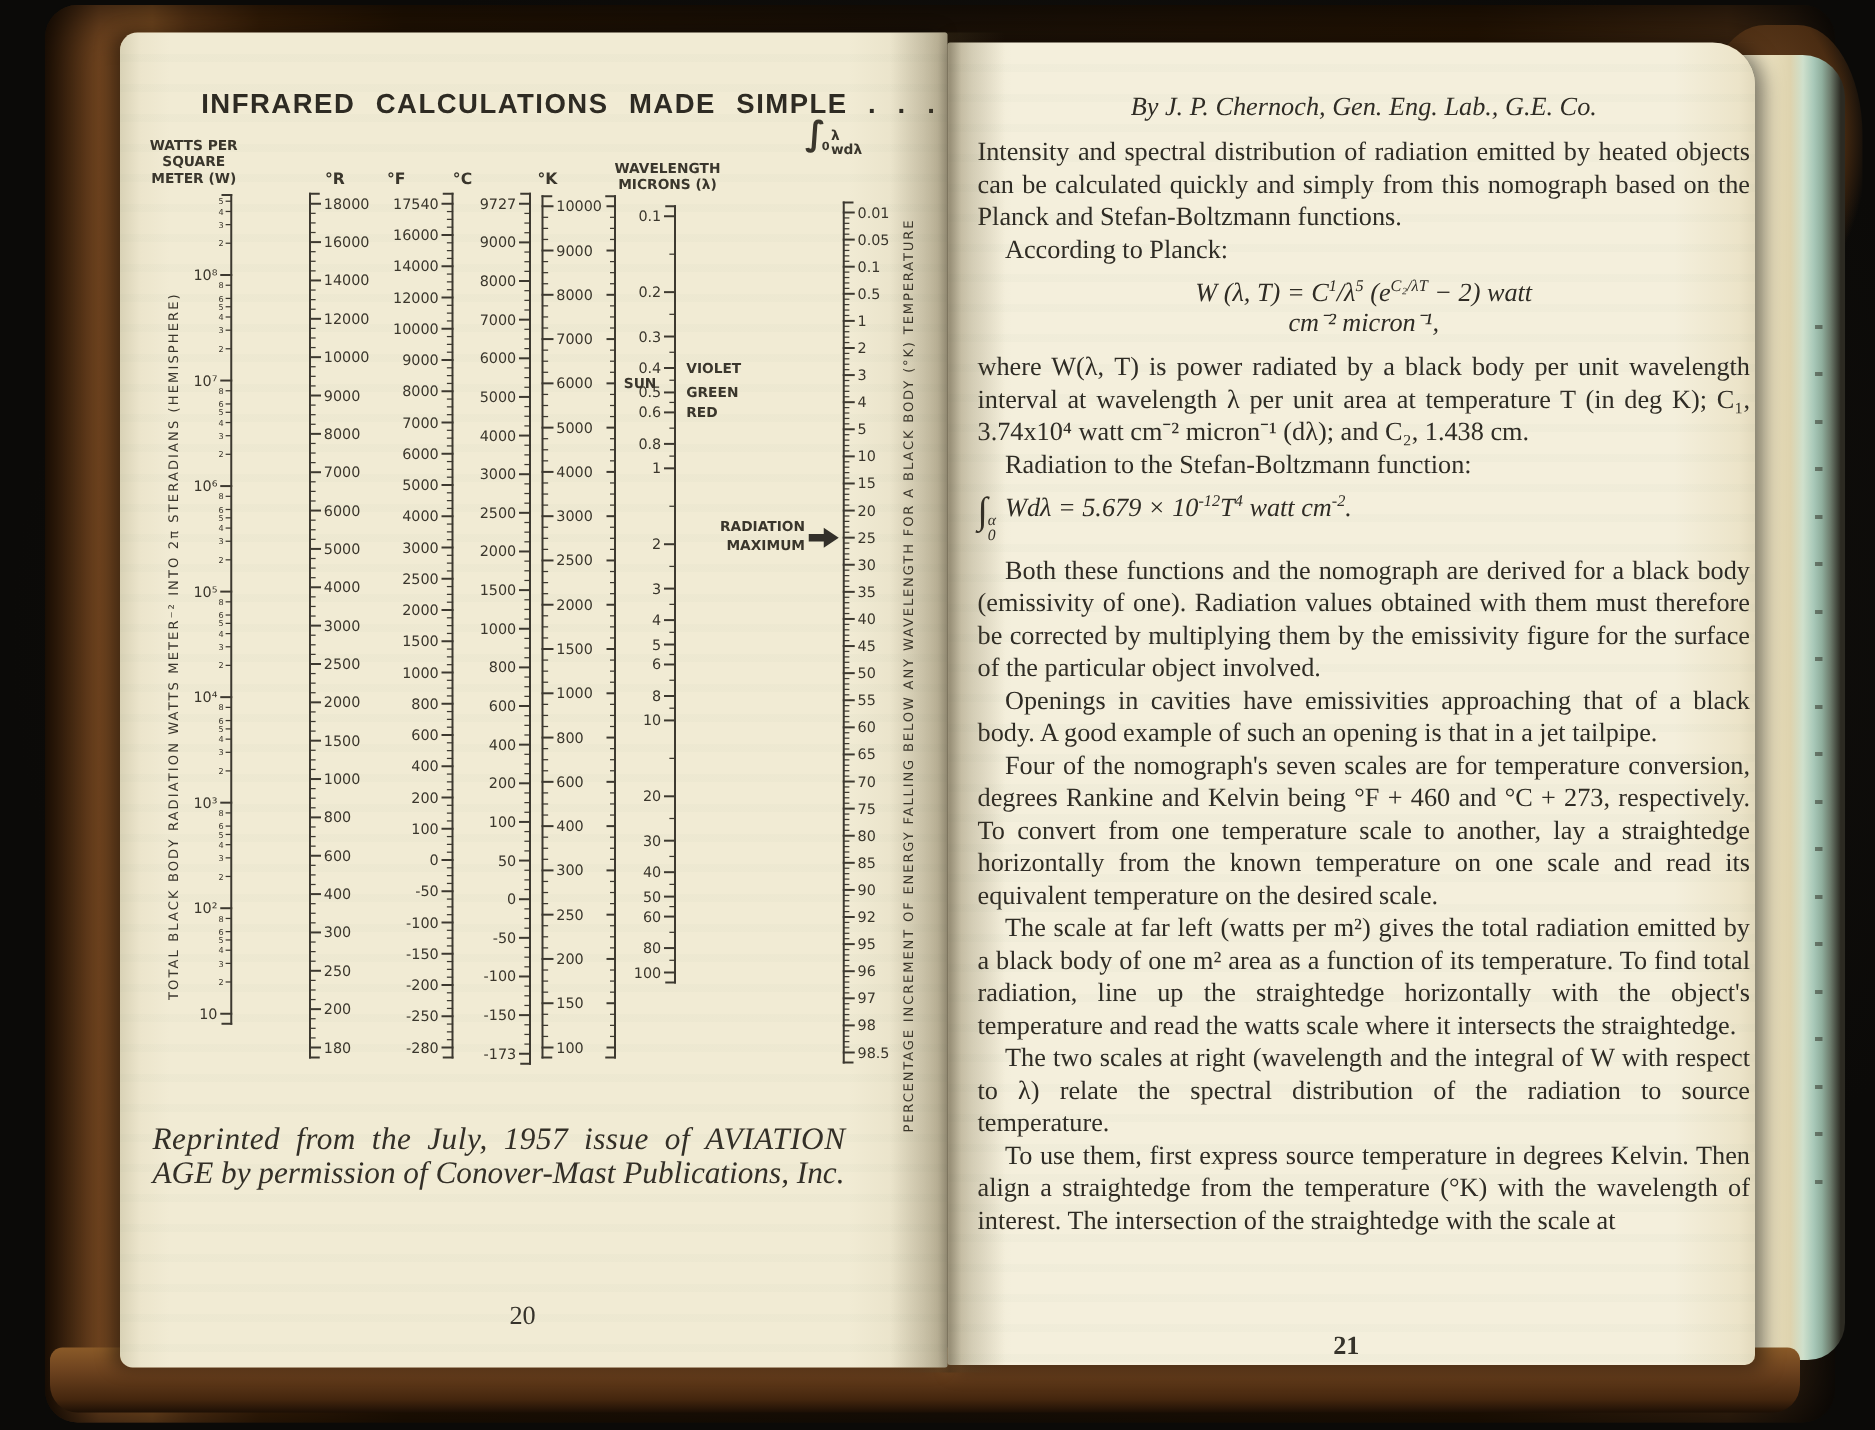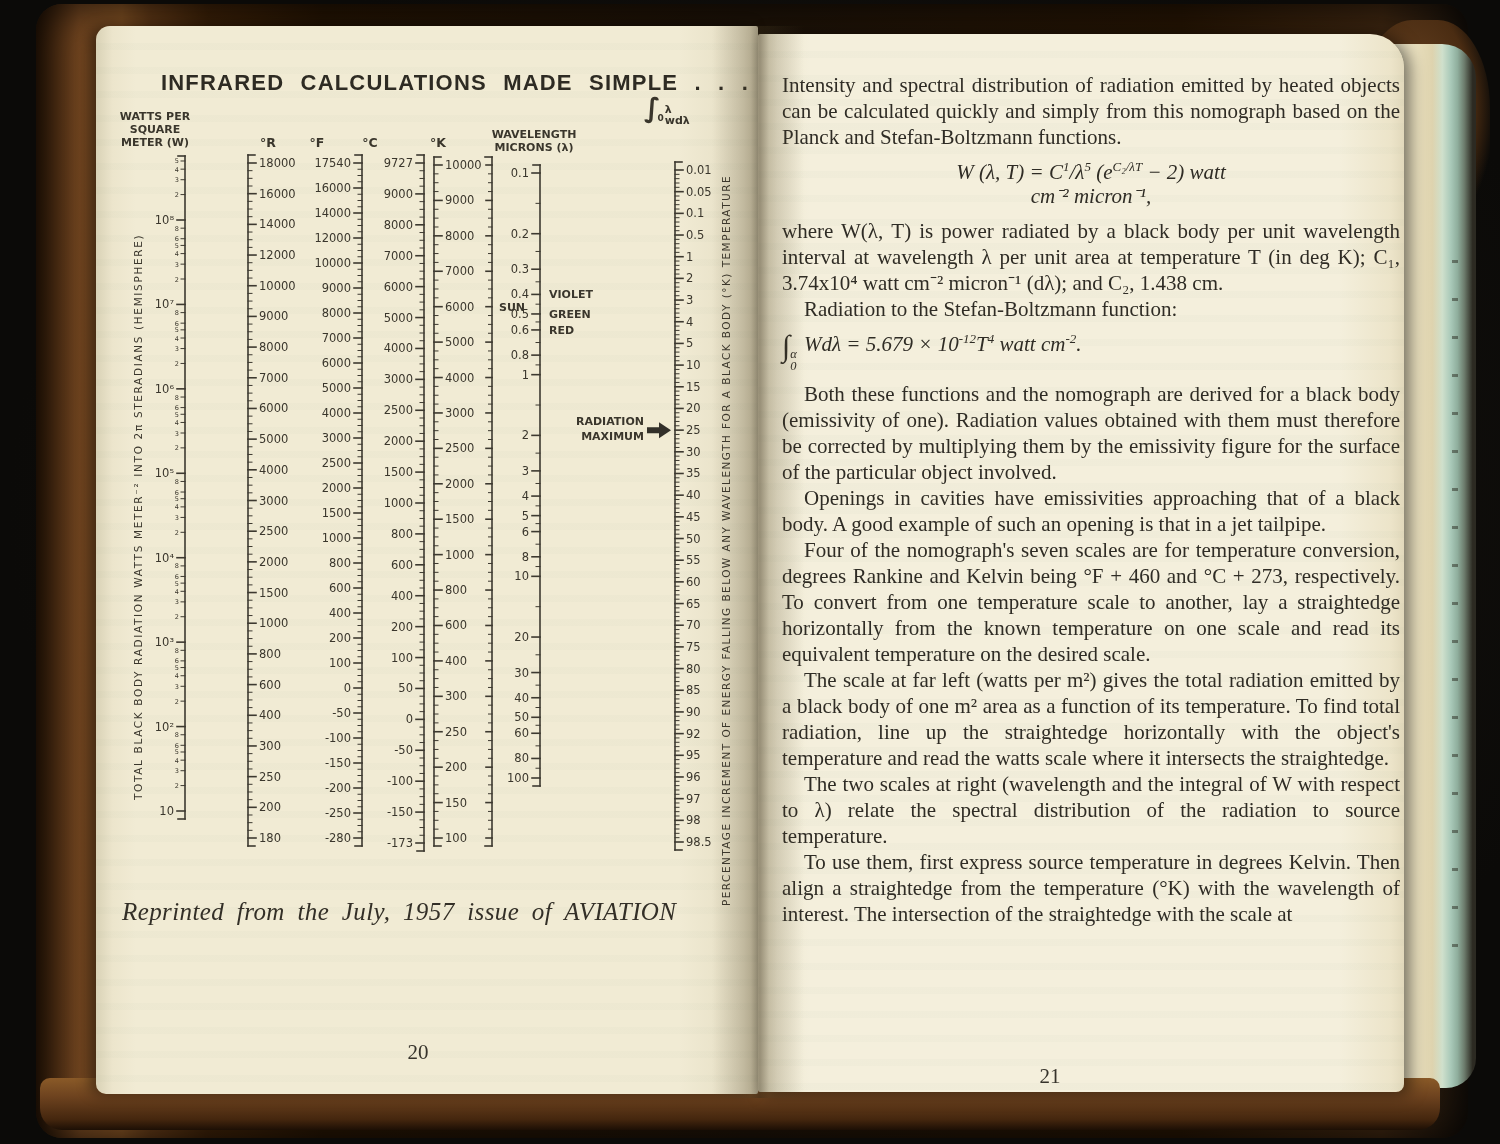--- a/index.html
+++ b/index.html
@@ -49,21 +49,21 @@
   .slab{font-family:"DejaVu Sans",sans-serif;font-size:11.5px;fill:#3a362c;}
   .slab.tiny{font-size:6.5px;}
   .slab.note{font-size:11px;font-weight:bold;}
   .cap{font-family:"DejaVu Sans",sans-serif;font-size:10.5px;fill:#3a362c;letter-spacing:.4px;}
   .arrowfill{fill:#33302a;}
   .reprint{position:absolute;left:26px;top:872px;width:592px;font-style:italic;font-size:25px;
        line-height:27px;color:#332f27;}
   .reprint .l1{word-spacing:6px;letter-spacing:.4px;}
   .pageno{position:absolute;font-size:21px;color:#36332b;text-align:center;width:60px;}
   .pageno.left{left:292px;top:1014px;}
-  .pageno.right{left:262px;top:1030px;}
+  .pageno.right{left:289px;top:1030px;font-weight:bold;}
   
   .blocks{position:absolute;left:24px;top:38px;width:618px;color:#2f2c25;font-size:21px;line-height:26px;}
   .byline{text-align:center;font-style:italic;font-size:21px;margin-bottom:10px;}
   .para{text-align:justify;}
   .para.indent{text-indent:22px;}
   .formula{font-style:italic;text-align:center;margin:9px 0 9px;}
   .formula.fleft{text-align:left;}
   .fsup{vertical-align:super;font-size:13px;line-height:0;}
   .fstack{display:inline-flex;flex-direction:column;font-size:12.5px;line-height:11.5px;
        vertical-align:-7px;margin:0 2px 0 0;}
@@ -1027,28 +1027,31 @@
         <text x="449" y="233.92716882736815" class="slab note" text-anchor="start">RED</text>
         <text x="544" y="325.1290322580645" class="slab note" text-anchor="end">RADIATION</text>
         <text x="544" y="340.1290322580645" class="slab note" text-anchor="end">MAXIMUM</text>
         <polygon points="547,327.1290322580645 559,327.1290322580645 559,322.1290322580645 571,330.1290322580645 559,338.1290322580645 559,333.1290322580645 547,333.1290322580645" class="arrowfill"></polygon>
         <text class="cap" text-anchor="start" transform="translate(42,700) rotate(-90)" textLength="565">TOTAL BLACK BODY RADIATION WATTS METER⁻² INTO 2π STERADIANS (HEMISPHERE)</text>
         <text class="cap" text-anchor="start" transform="translate(630,806) rotate(-90)" textLength="730">PERCENTAGE INCREMENT OF ENERGY FALLING BELOW ANY WAVELENGTH FOR A BLACK BODY (°K) TEMPERATURE</text>
       </svg>
 
     <div class="reprint">
       <div class="l1">Reprinted from the July, 1957 issue of AVIATION</div>
+      <div class="l2">AGE by permission of Conover-Mast Publications, Inc.</div>
     </div>
     <div class="pageno left">20</div>
   </div>
 
   <div class="page right">
     <div class="bleed"></div>
     <div class="blocks">
+        <div class="byline">By J. P. Chernoch, Gen. Eng. Lab., G.E. Co.</div>
         <div class="para">Intensity and spectral distribution of radiation emitted by heated objects can be calculated quickly and simply from this nomograph based on the Planck and Stefan-Boltzmann functions.</div>
+        <div class="para indent">According to Planck:</div>
         <div class="formula"><span class="">W (λ, T) = C</span><span class="fsup">1</span><span class="">/λ</span><span class="fsup">5</span><span class=""> (</span><span class="">e</span><span class="fsup">C₂/λT</span><span class=""> − 2) watt</span><div class="fl2">cm⁻² micron⁻¹,</div></div>
         <div class="para">where W(λ, T) is power radiated by a black body per unit wavelength interval at wavelength λ per unit area at temperature T (in deg K); C₁, 3.74x10⁴ watt cm⁻² micron⁻¹ (dλ); and C₂, 1.438 cm.</div>
         <div class="para indent">Radiation to the Stefan-Boltzmann function:</div>
         <div class="formula fleft"><span class="fbig">∫</span><span class="fstack">
             <span class="">α</span>
             <span class="">0</span>
           </span><span class=""> Wdλ = 5.679 × 10</span><span class="fsup">-12</span><span class="">T</span><span class="fsup">4</span><span class=""> watt cm</span><span class="fsup">-2</span><span class="">.</span></div>
         <div class="para indent">Both these functions and the nomograph are derived for a black body (emissivity of one). Radiation values obtained with them must therefore be corrected by multiplying them by the emissivity figure for the surface of the particular object involved.</div>
         <div class="para indent">Openings in cavities have emissivities approaching that of a black body. A good example of such an opening is that in a jet tailpipe.</div>
         <div class="para indent">Four of the nomograph's seven scales are for temperature conversion, degrees Rankine and Kelvin being °F + 460 and °C + 273, respectively. To convert from one temperature scale to another, lay a straightedge horizontally from the known temperature on one scale and read its equivalent temperature on the desired scale.</div>

